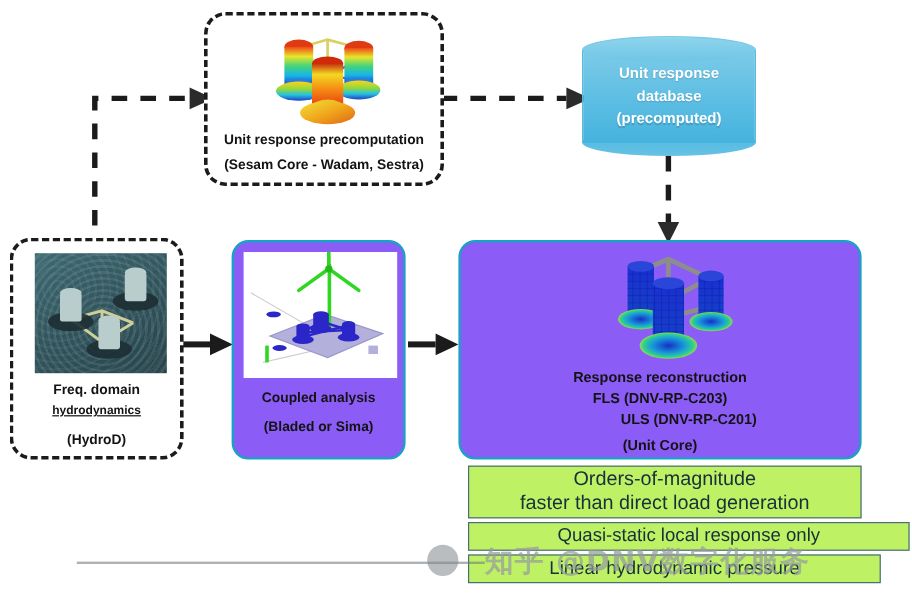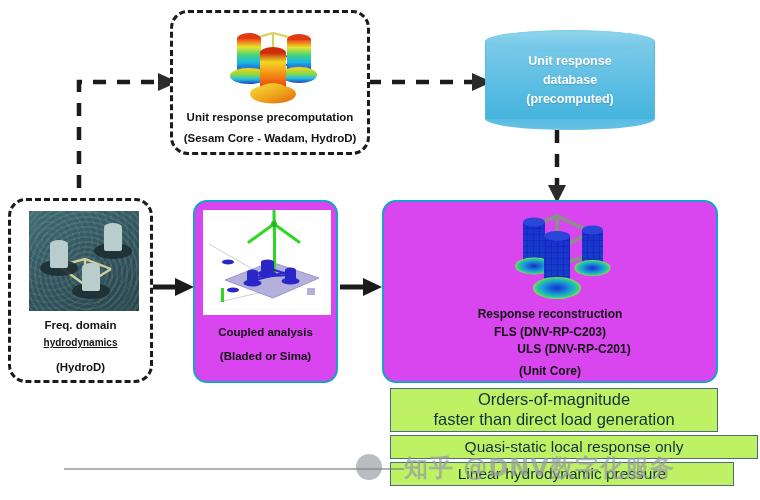--- a/index.html
+++ b/index.html
@@ -9,21 +9,21 @@
     position:relative;
   }
   .stage{position:absolute;left:0;top:0;width:760px;height:500px;}
 
   
   .box{position:absolute;box-sizing:border-box;}
   .dashed-box{
     border:3px dashed #1b1b1b;border-radius:18px;background:#fff;
   }
   .cyan-box{
-    border:2.5px solid #17a2c6;border-radius:14px;background:#d946ef;
+    border:2.5px solid #17a2c6;border-radius:14px;background:#8b5cf6;
   }
 
   .caption{
     position:absolute;left:0;right:0;text-align:center;
     color:#131313;font-weight:bold;line-height:1.45;
   }
 
   
   .thumb{position:absolute;overflow:hidden;}
 
@@ -171,24 +171,24 @@
         <ellipse cx="90" cy="56" rx="18" ry="8" fill="url(#gRB2)"></ellipse>
 
         <ellipse cx="64" cy="34" rx="13" ry="6" fill="#d02a08"></ellipse>
         <rect x="51" y="34" width="26" height="36" fill="url(#gRB3)"></rect>
         <ellipse cx="64" cy="70" rx="13" ry="6" fill="#f0c020"></ellipse>
         <ellipse cx="64" cy="75" rx="23" ry="9.5" fill="url(#gRB4)"></ellipse>
       </svg>
     </div>
 
     <div class="caption" style="top:96px;font-size:11.5px;">Unit response precomputation</div>
-    <div class="caption" style="top:117px;font-size:11.5px;">(Sesam Core - Wadam, HydroD)</div>
-  </div>
-
-  <div class="box" style="left:485px;top:30px;width:170px;height:100px;">
+    <div class="caption" style="top:117px;font-size:11.5px;">(Sesam Core - Wadam, Sestra)</div>
+  </div>
+
+  <div class="box" style="left:485px;top:30px;width:145px;height:100px;">
     <div class="cyl-bottom"></div>
     <div class="cyl-body"></div>
     <div class="cyl-top"></div>
     <div class="cyl-label">
       <div>Unit response</div>
       <div>database</div>
       <div>(precomputed)</div>
     </div>
   </div>
 

